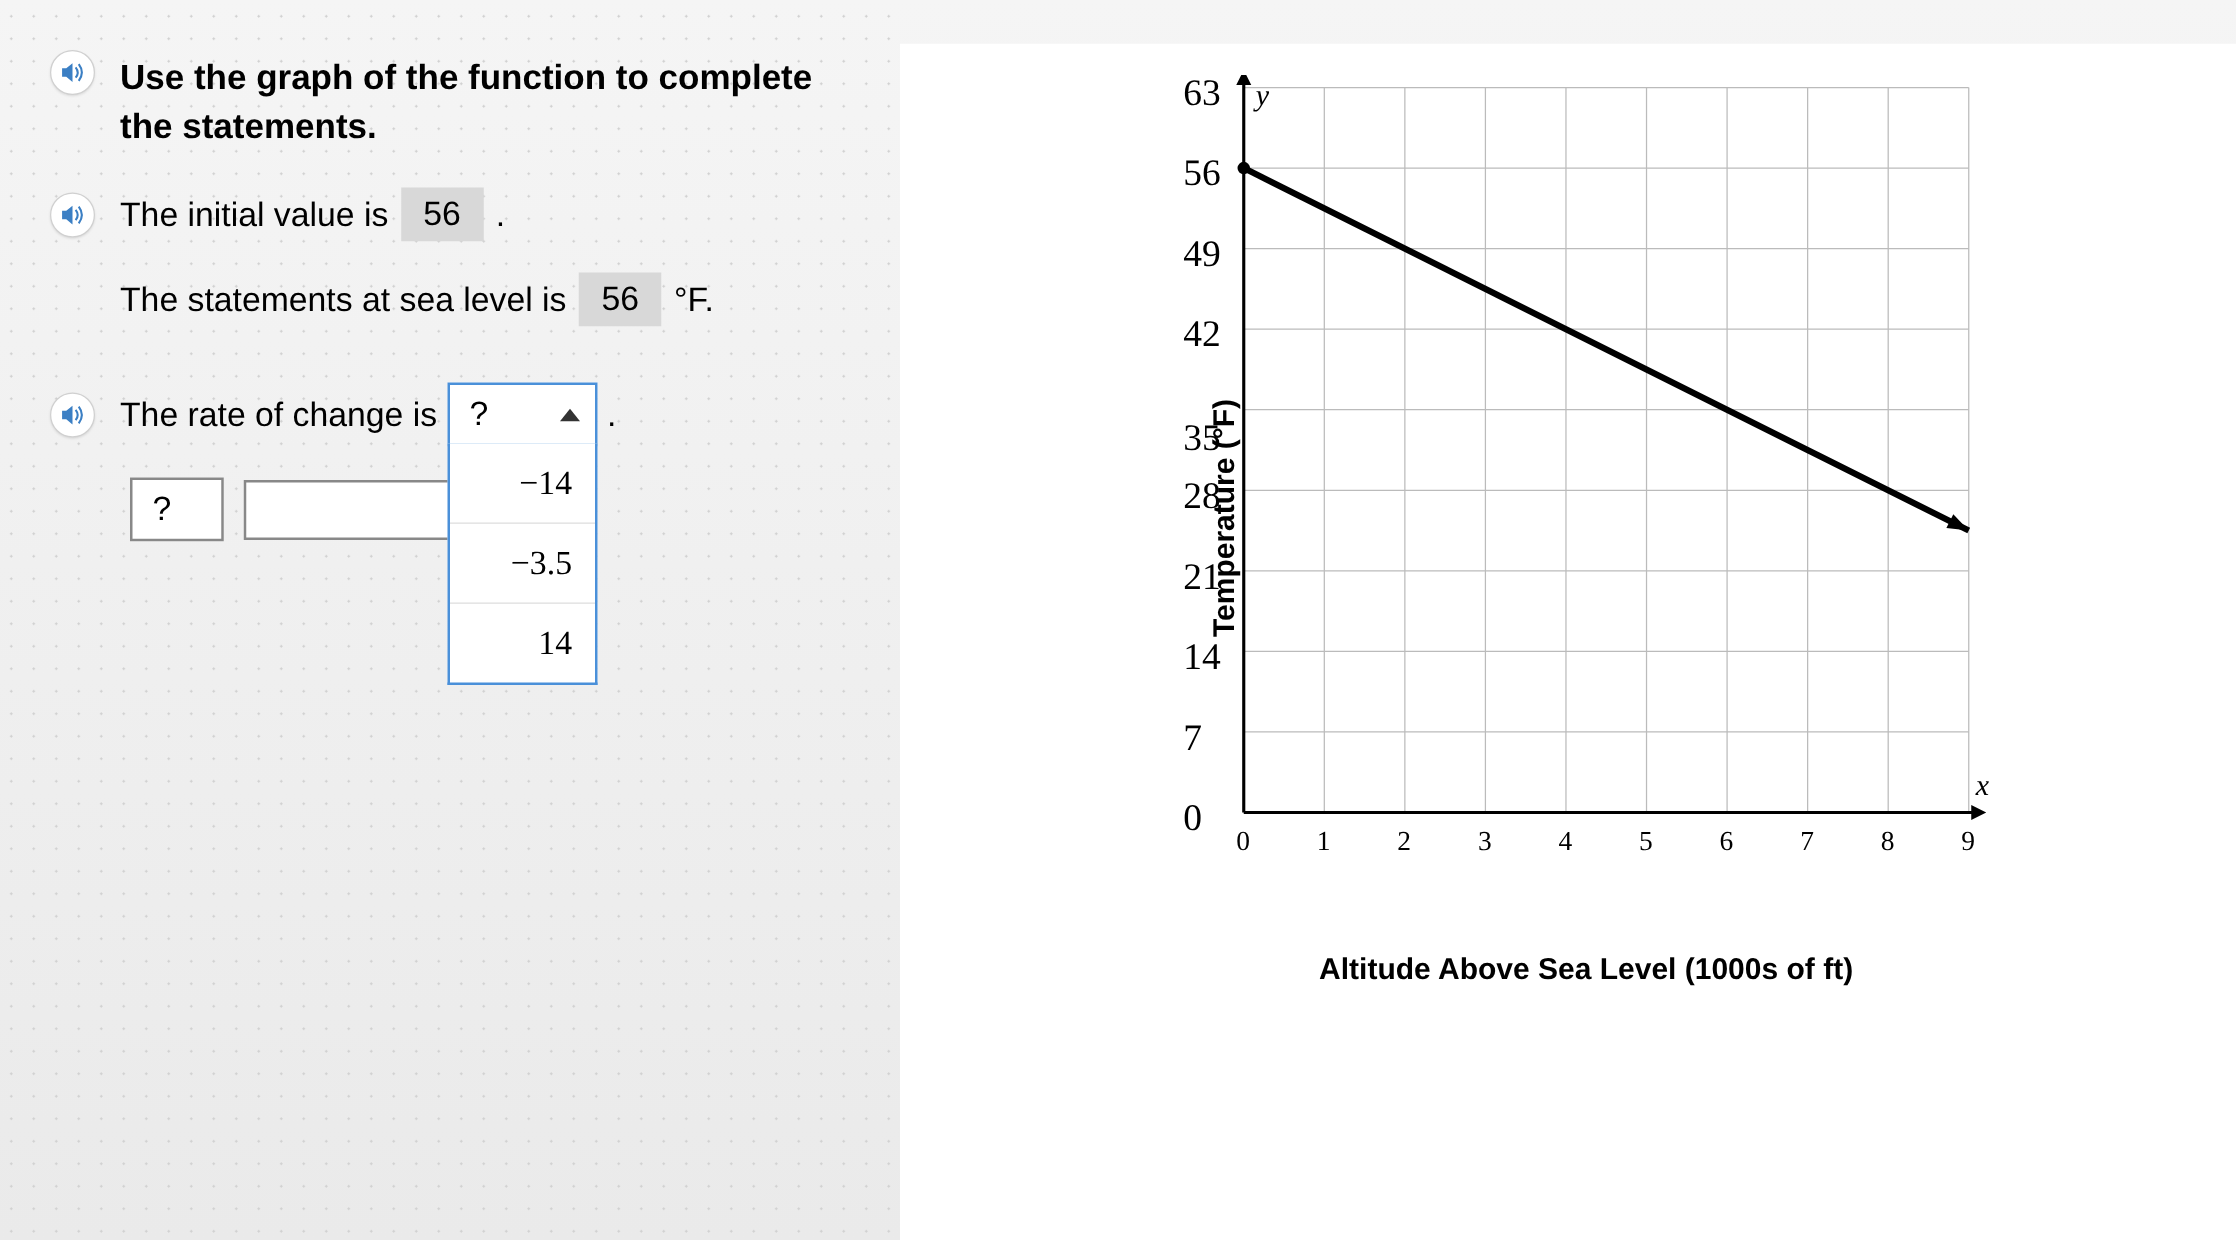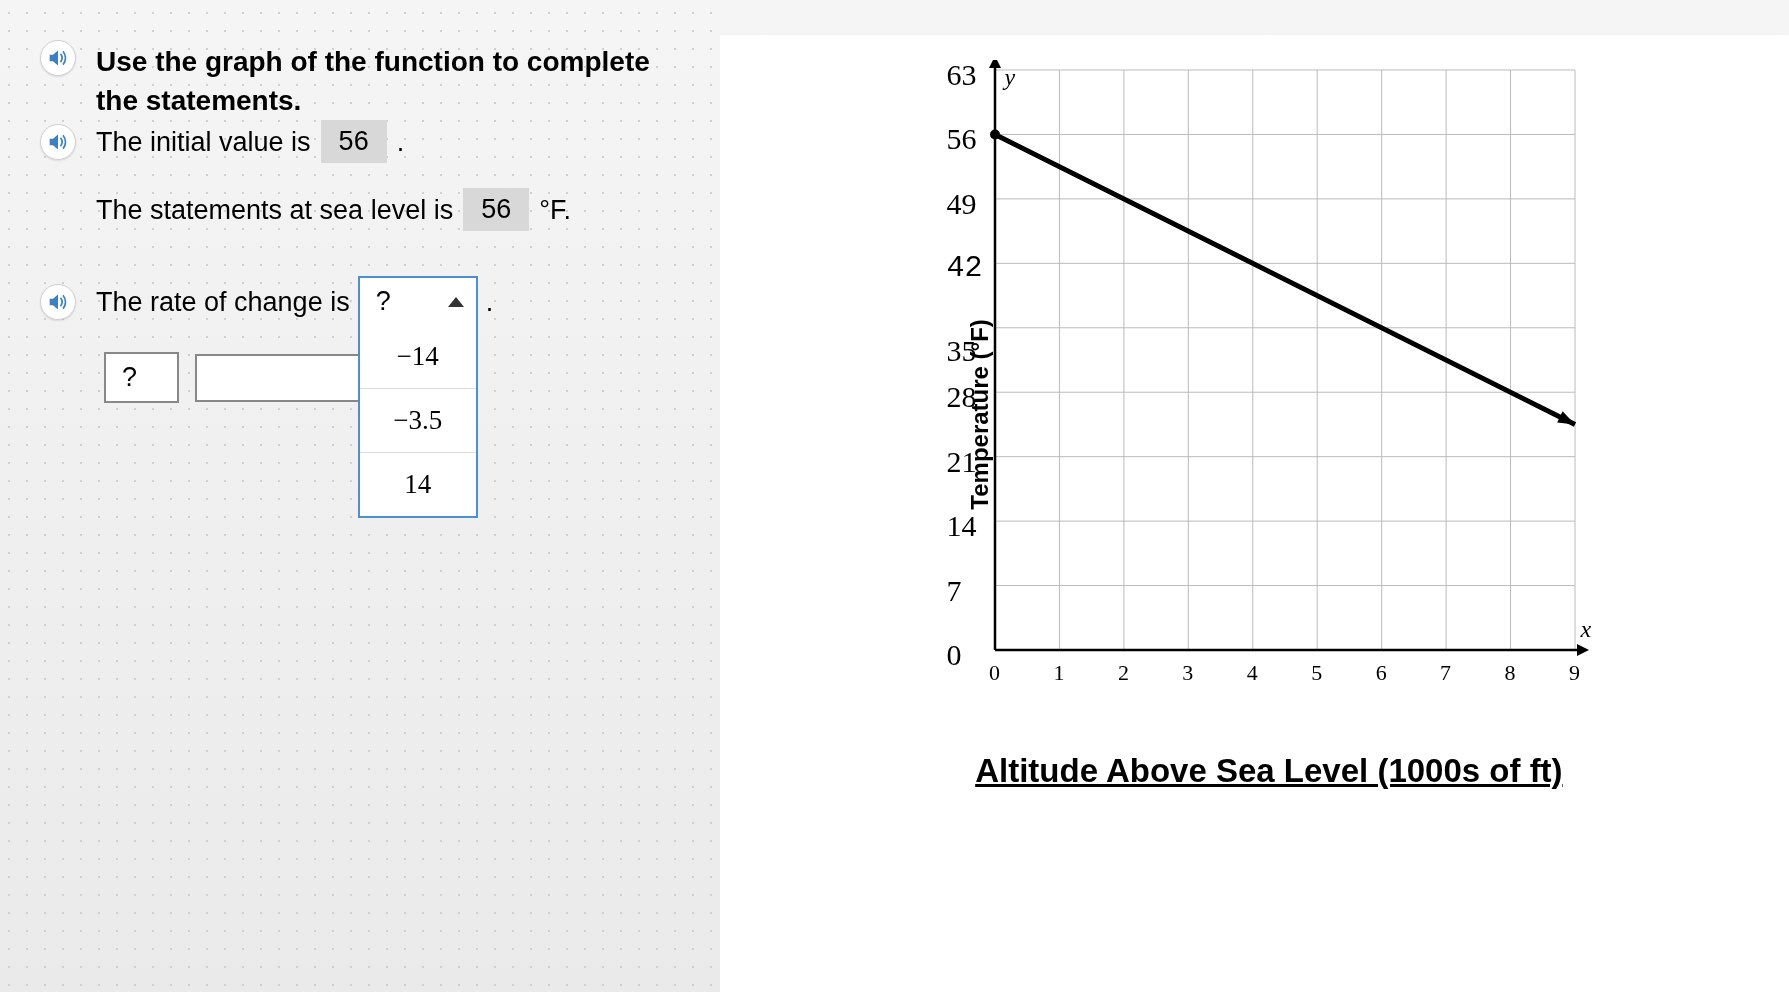--- a/index.html
+++ b/index.html
@@ -28,20 +28,21 @@
   flex: 1;
   background: #fff;
   margin-top: 35px;
   padding: 25px 20px 30px 20px;
   display: flex;
   justify-content: center;
 }
 .prompt-row {
   display: flex;
   align-items: flex-start;
+  margin-bottom: 30px;
 }
 .audio-icon {
   width: 36px;
   height: 36px;
   border-radius: 50%;
   background: #fff;
   border: 1px solid #d0d0d0;
   display: flex;
   align-items: center;
   justify-content: center;
@@ -108,21 +109,21 @@
   top: 100%;
   width: calc(100% + 4px);
   background: #fff;
   border: 2px solid #4a90d9;
   border-top: none;
   z-index: 10;
 }
 .dropdown-option {
   padding: 16px 18px;
   font-size: 27px;
-  text-align: center;
+  text-align: right;
   border-bottom: 1px solid #ddd;
   cursor: pointer;
   font-family: "Times New Roman", serif;
 }
 .dropdown-option:last-child { border-bottom: none; }
 .chart-wrap {
   position: relative;
   width: 720px;
   height: 720px;
 }
@@ -134,24 +135,23 @@
   transform-origin: center;
   font-size: 24px;
   font-weight: 700;
   white-space: nowrap;
 }
 .x-axis-label {
   position: absolute;
   bottom: -10px;
   left: 52%;
   transform: translateX(-50%);
-  font-size: 33px;
+  font-size: 24px;
   font-weight: 700;
   white-space: nowrap;
-  text-decoration: underline;
 }
 svg.chart { position: absolute; left: 60px; top: 0; }
 .tick-label-y {
   position: absolute;
   font-size: 30px;
   font-family: "Times New Roman", serif;
   text-align: left;
   width: 40px;
 }
 .tick-label-x {
@@ -270,21 +270,21 @@
           <line x1="40" y1="74.44444444444446" x2="620" y2="364.44444444444446" stroke="#000" stroke-width="5"></line>
           <polygon points="620,364.44444444444446 602.1161169521254,362.4031881817614 607.6366651611288,351.3620917637546" fill="#000"></polygon>
           <circle cx="40" cy="74.44444444444446" r="5" fill="#000"></circle>
         </svg>
     <div class="tick-label-y" style="left: 52px; top: 578px;">0</div>
         <div class="tick-label-y" style="left: 52px; top: 513.556px;">7</div>
         <div class="tick-label-y" style="left: 52px; top: 449.111px;">14</div>
         <div class="tick-label-y" style="left: 52px; top: 384.667px;">21</div>
         <div class="tick-label-y" style="left: 52px; top: 320.222px;">28</div>
         <div class="tick-label-y" style="left: 52px; top: 255.778px; margin-top: 18px;">35</div>
-        <div class="tick-label-y" style="left: 52px; top: 191.333px; font-family: Liberation Mono, monospace;">42</div>
+        <div class="tick-label-y" style="left: 52px; top: 191.333px;">42</div>
         <div class="tick-label-y" style="left: 52px; top: 126.889px;">49</div>
         <div class="tick-label-y" style="left: 52px; top: 62.4444px;">56</div>
         <div class="tick-label-y" style="left: 52px; top: -2px;">63</div>
         <div class="tick-label-x" style="left: 85px; top: 600px;">0</div>
         <div class="tick-label-x" style="left: 149.444px; top: 600px;">1</div>
         <div class="tick-label-x" style="left: 213.889px; top: 600px;">2</div>
         <div class="tick-label-x" style="left: 278.333px; top: 600px;">3</div>
         <div class="tick-label-x" style="left: 342.778px; top: 600px;">4</div>
         <div class="tick-label-x" style="left: 407.222px; top: 600px;">5</div>
         <div class="tick-label-x" style="left: 471.667px; top: 600px;">6</div>

